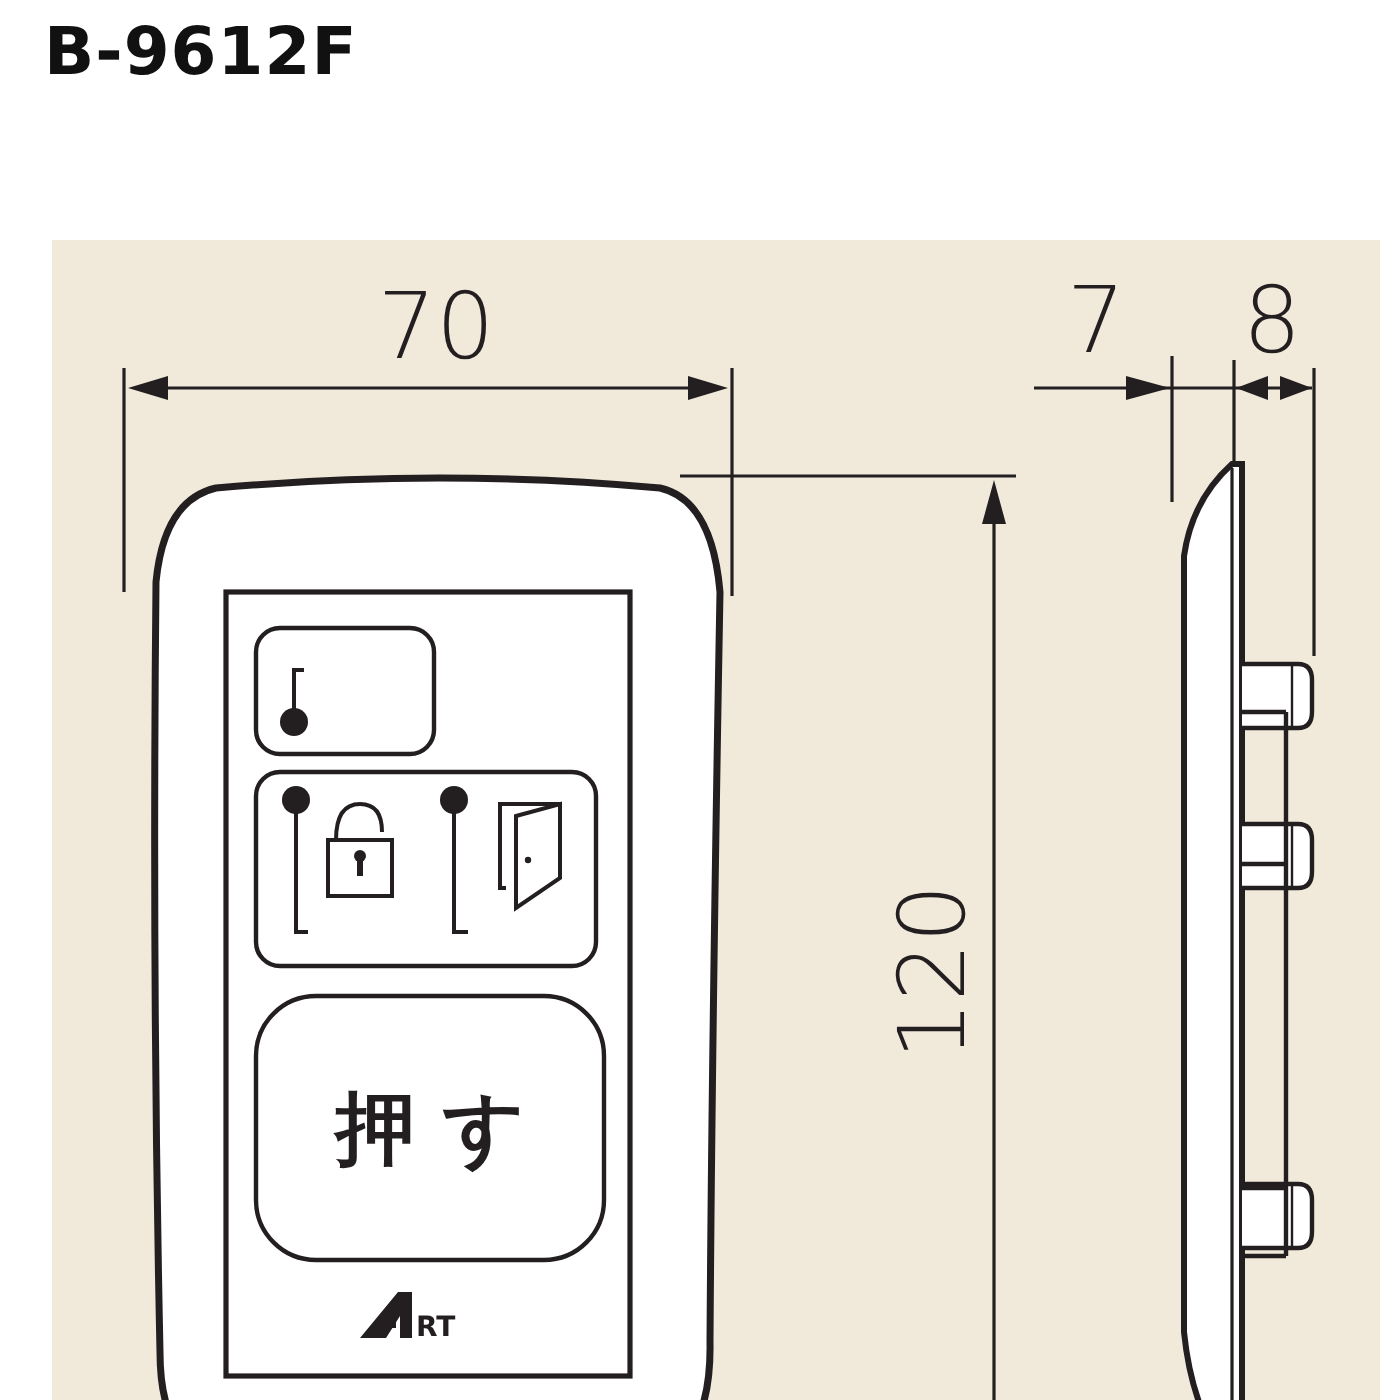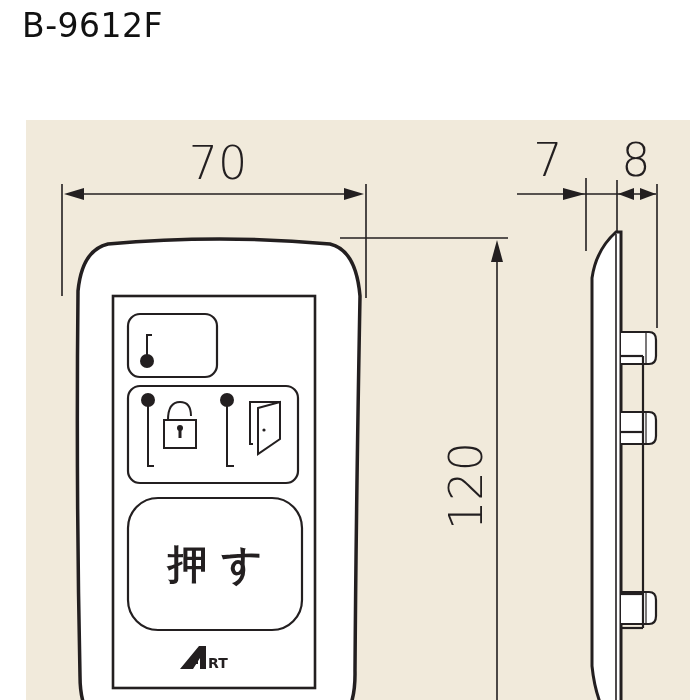--- a/index.html
+++ b/index.html
@@ -1,17 +1,17 @@
 <!DOCTYPE html>
 <html><head>
   <meta charset="utf-8">
   <style>
     html, body { margin: 0; padding: 0; background: #ffffff; }
     body { width: 700px; height: 700px; position: relative; overflow: hidden; font-family: "DejaVu Sans", sans-serif; }
-    .title { position: absolute; left: 22px; top: 6px; font-family: "DejaVu Sans", sans-serif; font-weight: normal; font-size: 33px; color: #111111; letter-spacing: 0.5px; }
+    .title { position: absolute; left: 22px; top: 6px; font-family: "DejaVu Sans", sans-serif; font-weight: bold; font-size: 33px; color: #111111; letter-spacing: 0.5px; }
     .panel { position: absolute; left: 26px; top: 72px; width: 664px; height: 646px; margin-top: 48px; }
     svg { position: absolute; left: 0; top: 0; }
     .dimtext { font-family: "DejaVu Sans", sans-serif; font-weight: 300; fill: #231f20; }
     .jp { font-family: "DejaVu Sans", sans-serif; font-weight: bold; fill: #231f20; }
   </style>
 </head>
 <body>
 
 <div class="title">B-9612F</div>
 

